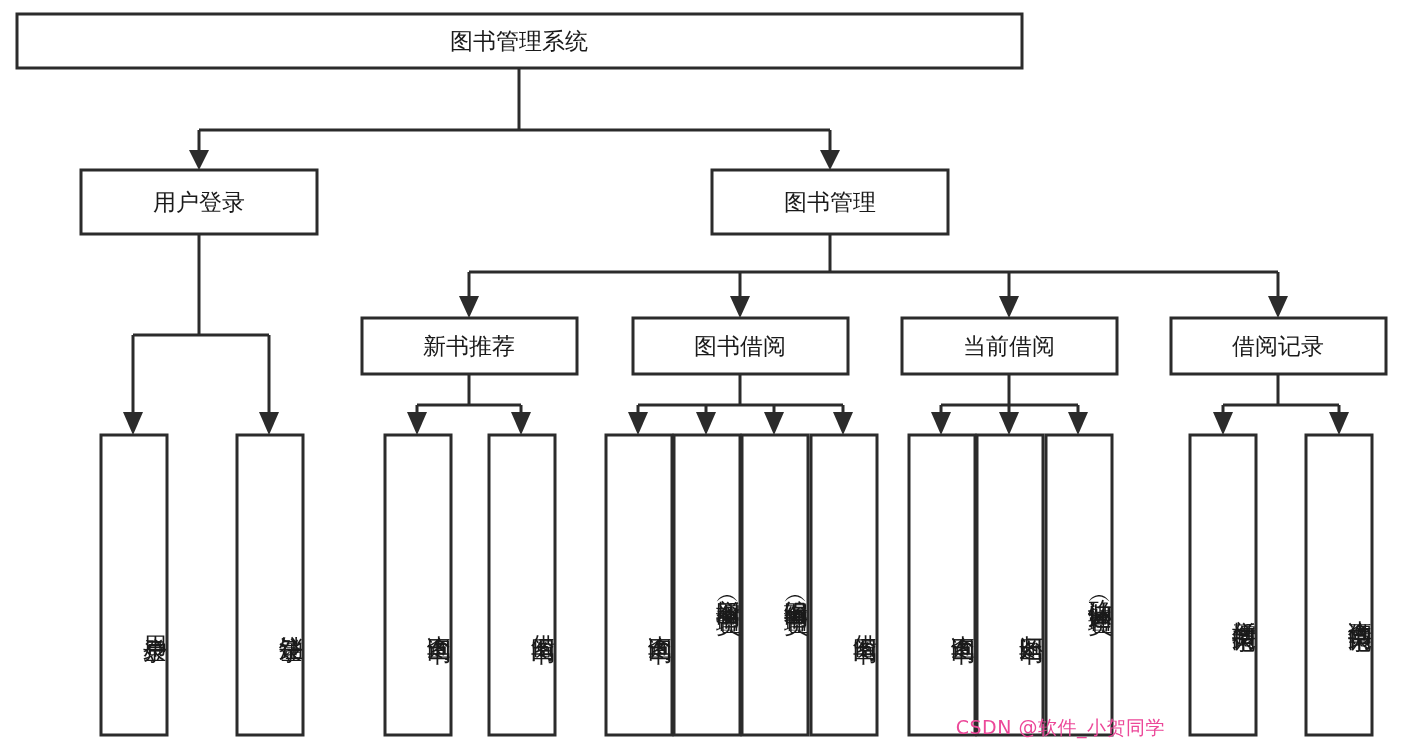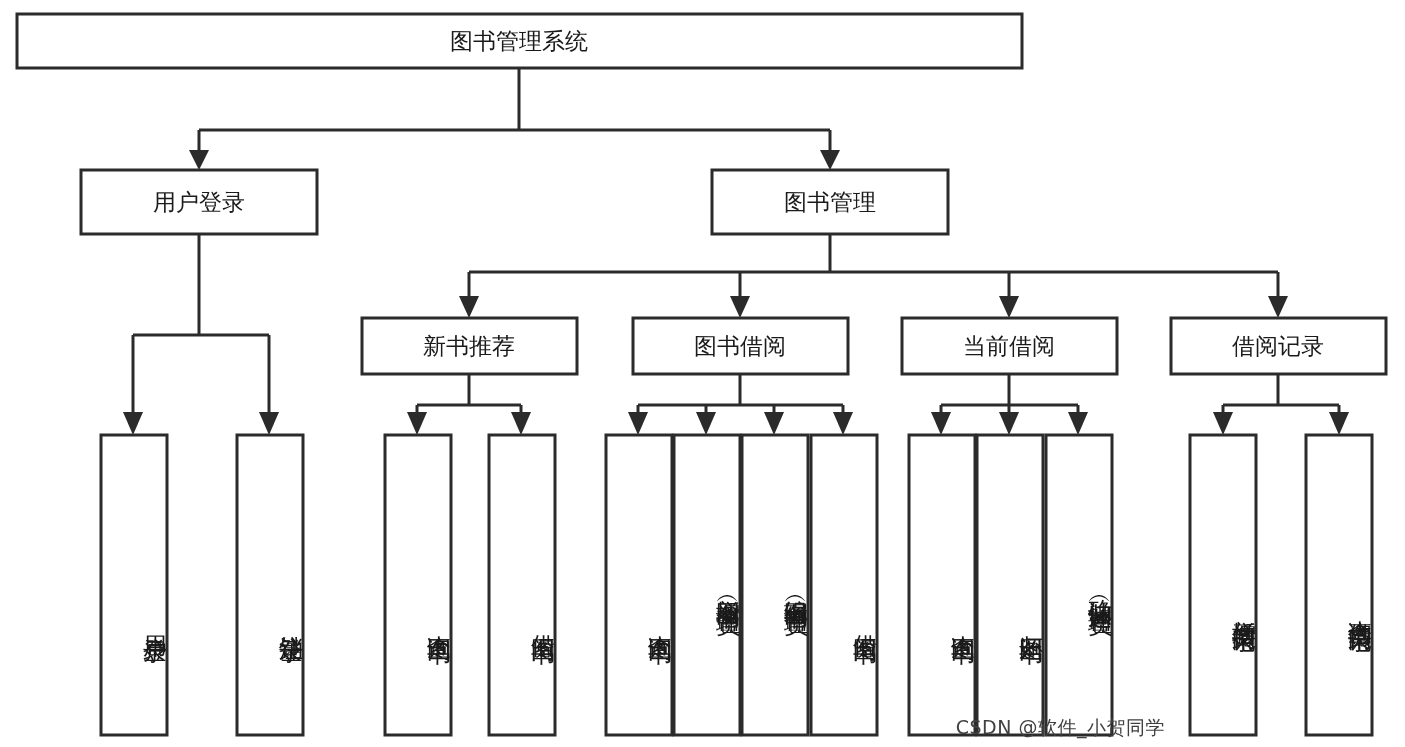--- a/index.html
+++ b/index.html
@@ -64,21 +64,21 @@
     justify-content: center;
     pointer-events: none;
     white-space: nowrap;
   }
   .watermark {
     position: absolute;
     right: 8px;
     bottom: 6px;
     font-family: "DejaVu Sans", "Liberation Sans", sans-serif;
     font-size: 19px;
-    color: #404040;
+    color: #ec4899;
     letter-spacing: 0.5px;
     white-space: nowrap;
   }
 </style>
 </head>
 <body>
 
 <div id="diagram-root">
 
   <svg class="flow" viewBox="0 0 1405 747">

